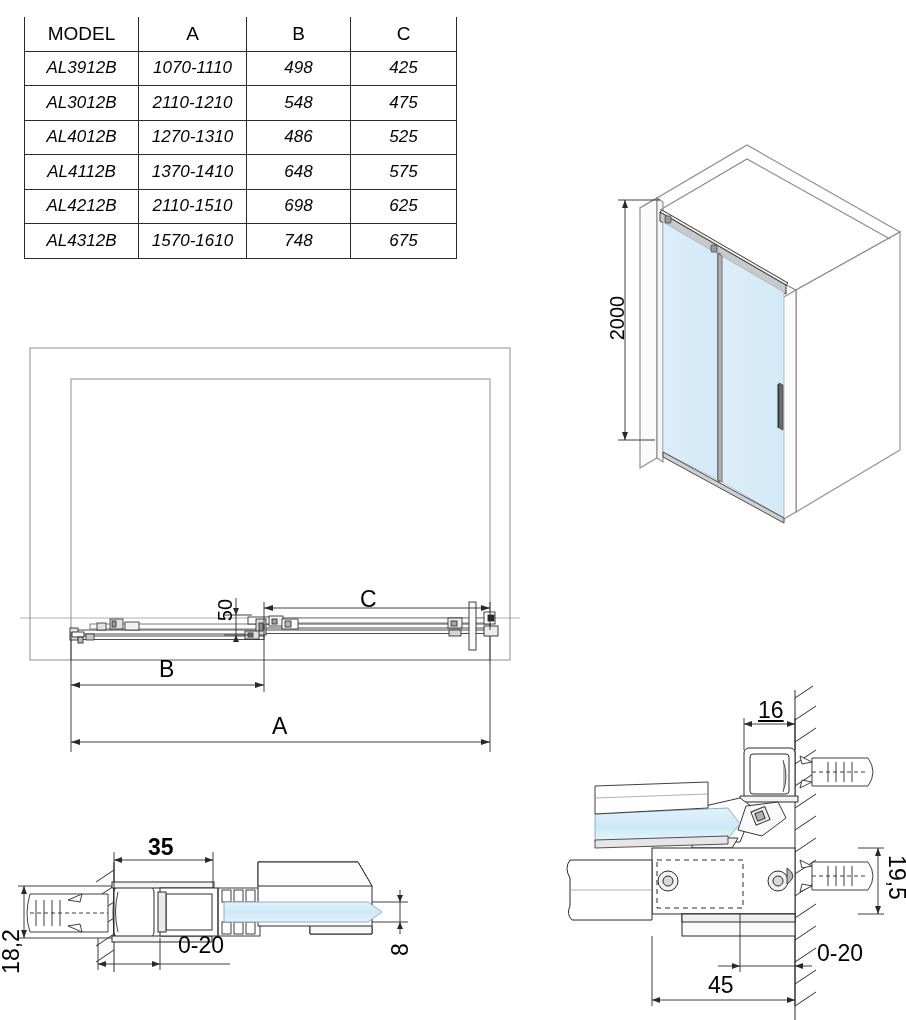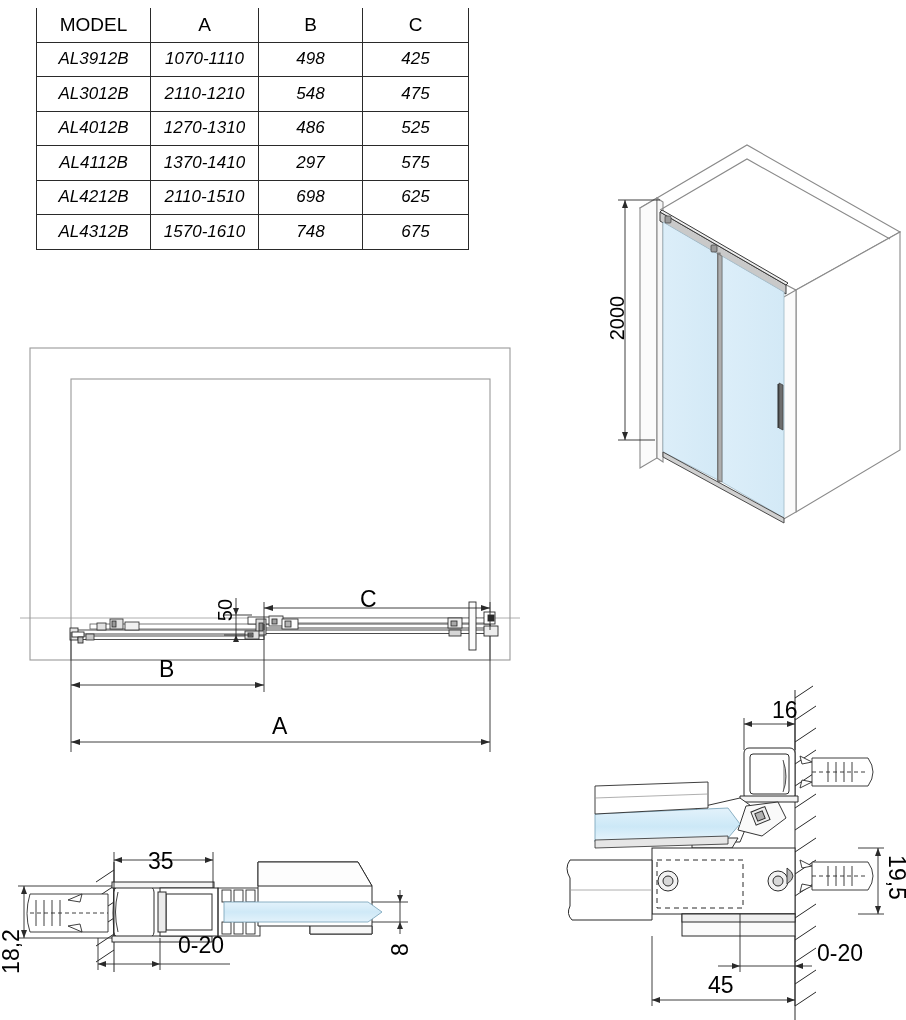--- a/index.html
+++ b/index.html
@@ -14,23 +14,22 @@
     position: relative;
     overflow: hidden;
     font-family: "Liberation Sans", sans-serif;
     color: #000000;
   }
 
   
   #spec-table-wrap {
     position: absolute;
     left: 24px;
-    top: 8px;
+    top: 17px;
     width: 432px;
-    margin-left: 12px;
   }
   table.spec {
     border-collapse: collapse;
     width: 432px;
     table-layout: fixed;
   }
   table.spec td, table.spec th {
     border: 1.5px solid #2a2a2a;
     text-align: center;
     font-weight: normal;
@@ -105,21 +104,21 @@
       </tr>
       <tr>
         <td>AL4012B</td>
         <td>1270-1310</td>
         <td>486</td>
         <td>525</td>
       </tr>
       <tr>
         <td>AL4112B</td>
         <td>1370-1410</td>
-        <td>297</td>
+        <td>648</td>
         <td>575</td>
       </tr>
       <tr>
         <td>AL4212B</td>
         <td>2110-1510</td>
         <td>698</td>
         <td>625</td>
       </tr>
       <tr>
         <td>AL4312B</td>
@@ -400,21 +399,21 @@
 
     <g stroke="#2a2a2a" stroke-width="0.9" fill="none">
       <line x1="400" y1="60" x2="400" y2="104"></line>
       <line x1="372" y1="72" x2="408" y2="72"></line>
       <line x1="372" y1="92" x2="408" y2="92"></line>
       <path d="M400 72 l-3 -7 l6 0 z" fill="#2a2a2a" stroke="none"></path>
       <path d="M400 92 l-3 7 l6 0 z" fill="#2a2a2a" stroke="none"></path>
     </g>
   </svg>
 
-  <div class="dimtext big" style="left:148px; top:20px;">35</div>
+  <div class="dimtext big" style="left:148px; top:6px;font-weight:bold;">35</div>
   <div class="dimtext big" style="left:178px; top:104px;">0-20</div>
   <div class="dimtext big rot90" style="left:-20px; top:110px; width:62px; text-align:center;">18,2</div>
   <div class="dimtext big rot90" style="left:385px; top:108px; width:30px; text-align:center;">8</div>
 </div>
 
 <div class="draw" style="left:540px; top:690px; width:366px; height:330px;">
   <svg width="366" height="330" viewBox="0 0 366 330">
     <defs>
       <linearGradient id="glassGradR" x1="0" y1="0" x2="0" y2="1">
         <stop offset="0%" stop-color="#e3f2fb"></stop>
@@ -528,17 +527,17 @@
 
     <g stroke="#2a2a2a" stroke-width="0.9" fill="none">
       <line x1="112" y1="246" x2="112" y2="316"></line>
       <line x1="255" y1="246" x2="255" y2="316"></line>
       <line x1="112" y1="310" x2="255" y2="310"></line>
       <path d="M112 310 l8 -3 l0 6 z" fill="#2a2a2a" stroke="none"></path>
       <path d="M255 310 l-8 -3 l0 6 z" fill="#2a2a2a" stroke="none"></path>
     </g>
   </svg>
 
-  <div class="dimtext big" style="left:232px; top:9px;">16</div>
+  <div class="dimtext big" style="left:218px; top:9px;text-decoration:underline;">16</div>
   <div class="dimtext big rot90cw" style="left:331px; top:176px; width:50px; text-align:center;">19,5</div>
   <div class="dimtext big" style="left:277px; top:252px;">0-20</div>
   <div class="dimtext big" style="left:168px; top:284px;">45</div>
 </div>
 
 </body></html>

